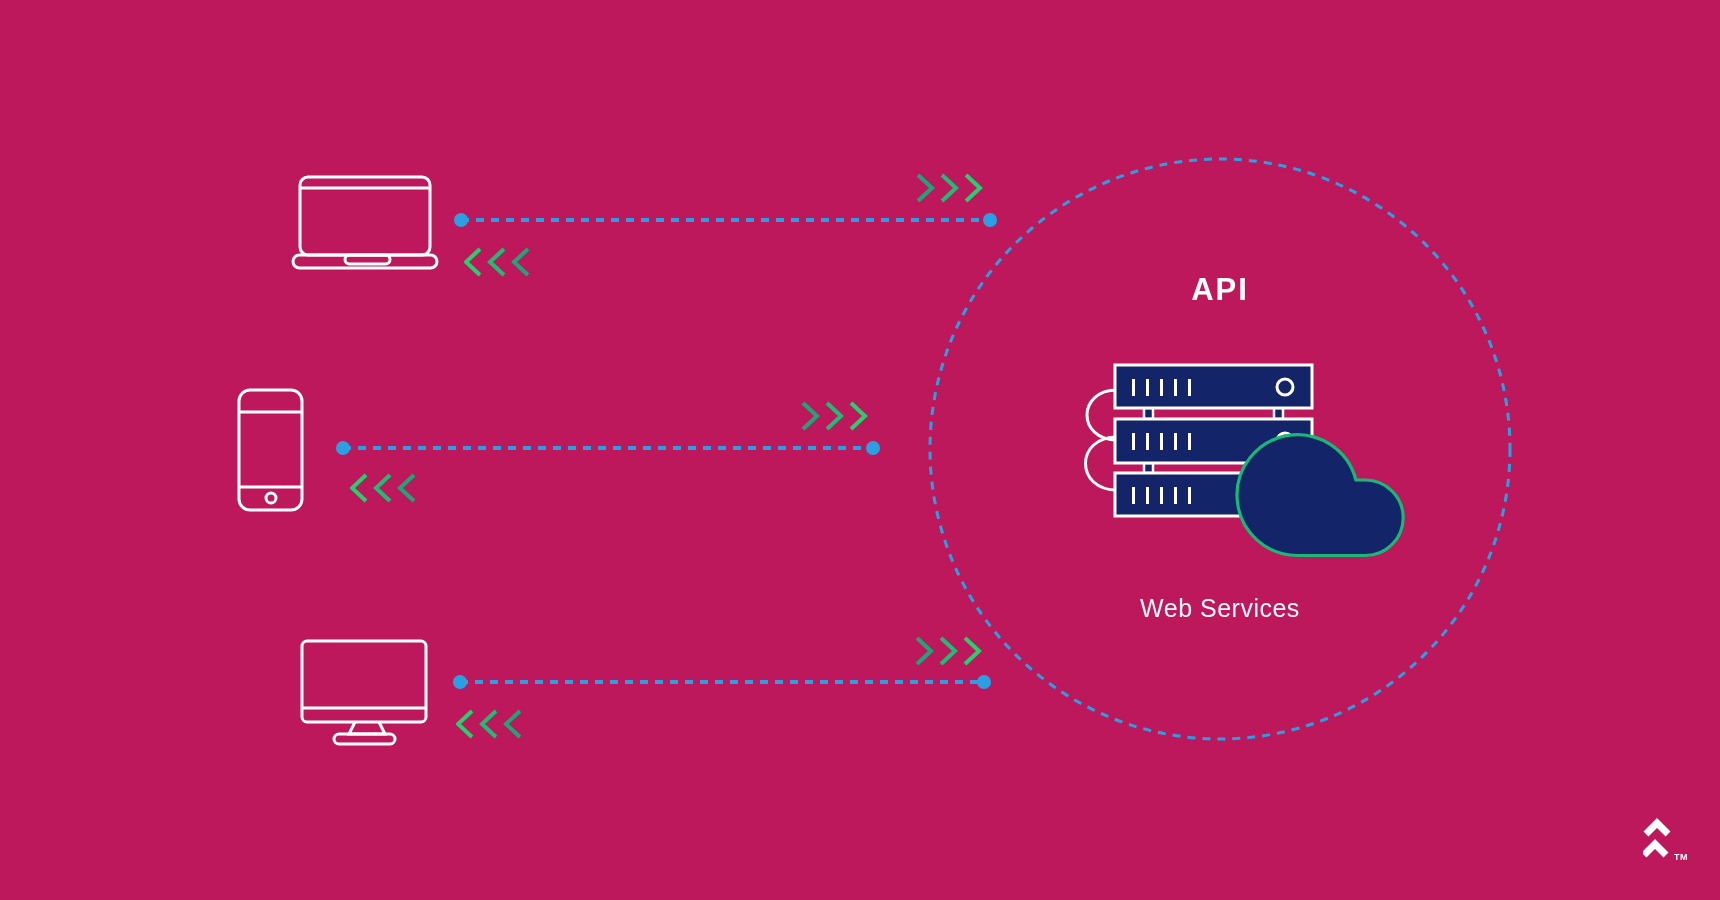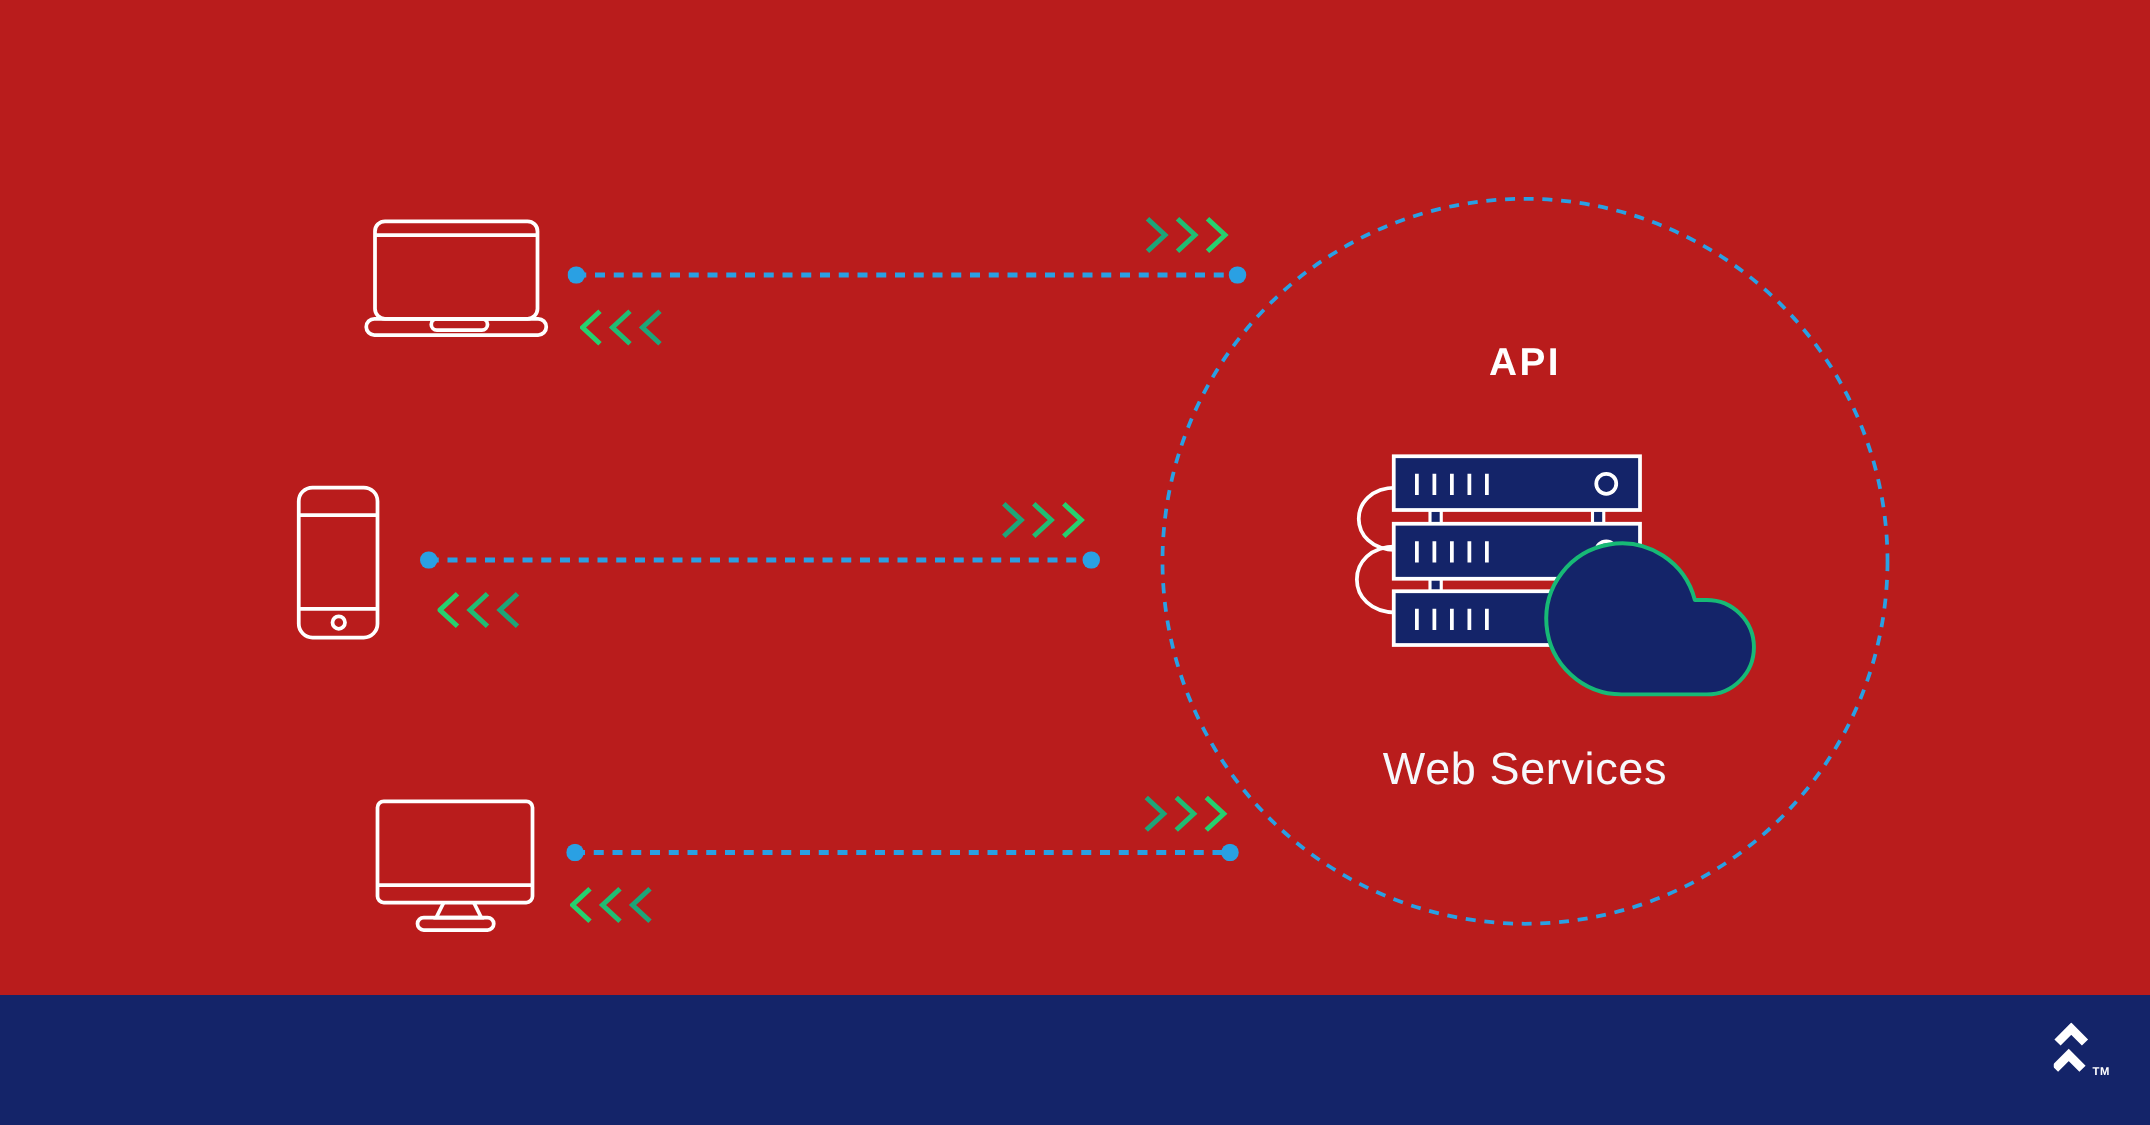--- a/index.html
+++ b/index.html
@@ -7,43 +7,43 @@
     padding: 0;
     background: #142469;
     width: 1720px;
     height: 900px;
     overflow: hidden;
     font-family: "Liberation Sans", sans-serif;
   }
   .canvas {
     position: relative;
     width: 1720px;
-    height: 796px;
-    background: #b91c1c;
+    height: 900px;
+    background: #be185d;
   }
   .abs { position: absolute; }
   .api-title {
     position: absolute;
     left: 1095px;
     top: 272px;
     width: 250px;
     text-align: center;
     color: #ffffff;
     font-size: 31px;
     font-weight: bold;
     letter-spacing: 2px;
   }
   .ws-title {
     position: absolute;
     left: 1070px;
     top: 594px;
     width: 300px;
     text-align: center;
     color: #f6f8fc;
-    font-size: 36px;
+    font-size: 25px;
     font-weight: normal;
     letter-spacing: 0.5px;
   }
   .tm-label {
     position: absolute;
     left: 1674px;
     top: 852px;
     color: #ffffff;
     font-size: 9px;
     font-weight: bold;

